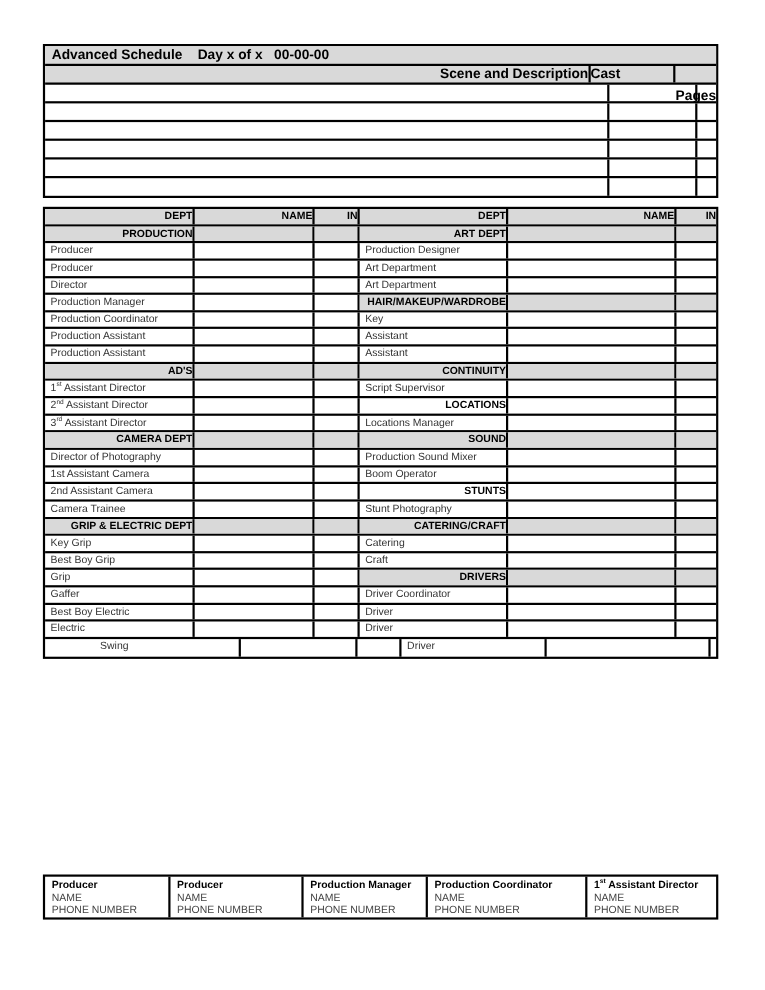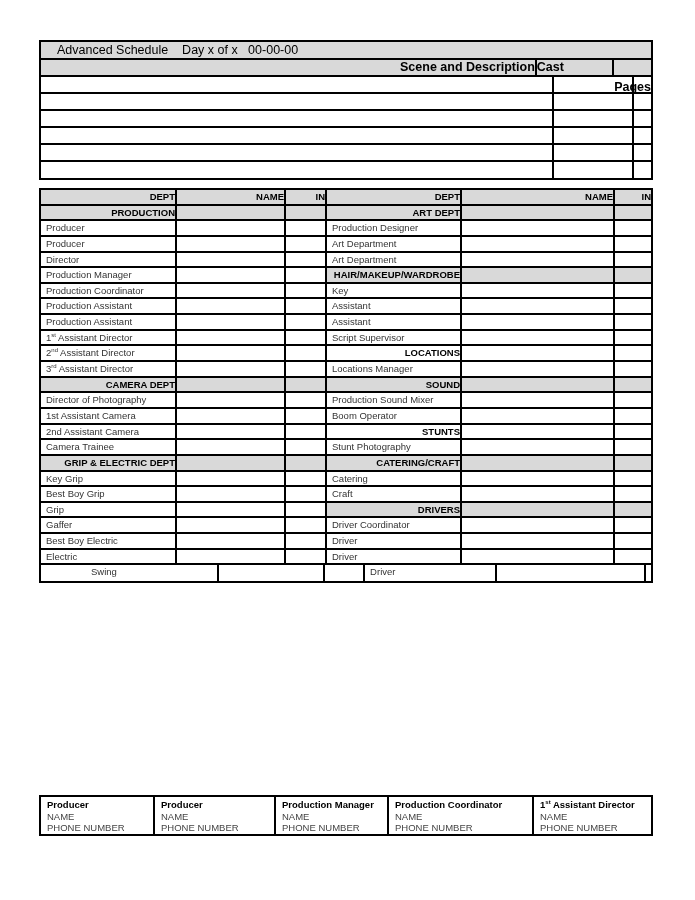--- a/index.html
+++ b/index.html
@@ -1,20 +1,20 @@
 <!DOCTYPE html>
 <html><head>
 <meta charset="utf-8">
 <style>
   html, body { margin: 0; padding: 0; background: #ffffff; }
   body { width: 695px; height: 900px; position: relative; overflow: hidden; font-family: "Liberation Sans", sans-serif; color: #000; }
 
   
   .sched { position: absolute; left: 39px; top: 40px; width: 614px; border: 2px solid #000; box-sizing: border-box; }
-  .sched .title-row { height: 16px; background: #d9d9d9; border-bottom: 2px solid #000; font-weight: normal; font-size: 12.5px; line-height: 16px; padding-left: 16px; white-space: pre; }
+  .sched .title-row { height: 16px; background: #d9d9d9; border-bottom: 2px solid #000; font-weight: bold; font-size: 12.5px; line-height: 16px; padding-left: 6px; white-space: pre; }
   .sched .row { display: flex; height: 17px; border-bottom: 2px solid #000; box-sizing: border-box; }
   .sched .row:last-child { border-bottom: none; height: 16px; }
   .sched .hdr { background: #d9d9d9; font-weight: bold; font-size: 12.5px; line-height: 15px; height: 17px; }
   .sched .c1 { width: 513px; border-right: 2px solid #000; box-sizing: border-box; text-align: right; }
   .sched .c2 { width: 80px; border-right: 2px solid #000; box-sizing: border-box; text-align: left; }
   .sched .c3 { flex: 1; text-align: center; margin-top: 20px; }
 
   
   .crew { position: absolute; left: 39px; top: 188px; width: 614px; border: 2px solid #000; box-sizing: border-box; }
   .crew .row { display: flex; height: 15.65px; border-bottom: 2px solid #000; box-sizing: border-box; font-size: 9.5px; line-height: 13px; }
@@ -151,20 +151,28 @@
       </div>
       <div class="row">
         <div class="cell w-dept"><span>Production Assistant</span></div>
         <div class="cell w-name"></div>
         <div class="cell w-in"></div>
         <div class="cell w-dept2"><span>Assistant</span></div>
         <div class="cell w-name2"></div>
         <div class="cell w-in2" style="border-right: none;"></div>
       </div>
       <div class="row">
+        <div class="cell w-dept shade bold"><span>AD'S</span></div>
+        <div class="cell w-name shade"></div>
+        <div class="cell w-in shade"></div>
+        <div class="cell w-dept2 shade bold"><span>CONTINUITY</span></div>
+        <div class="cell w-name2 shade"></div>
+        <div class="cell w-in2 shade" style="border-right: none;"></div>
+      </div>
+      <div class="row">
         <div class="cell w-dept"><span>1</span><sup>st</sup> <span>Assistant Director</span></div>
         <div class="cell w-name"></div>
         <div class="cell w-in"></div>
         <div class="cell w-dept2"><span>Script Supervisor</span></div>
         <div class="cell w-name2"></div>
         <div class="cell w-in2" style="border-right: none;"></div>
       </div>
       <div class="row">
         <div class="cell w-dept"><span>2</span><sup>nd</sup> <span>Assistant Director</span></div>
         <div class="cell w-name"></div>

